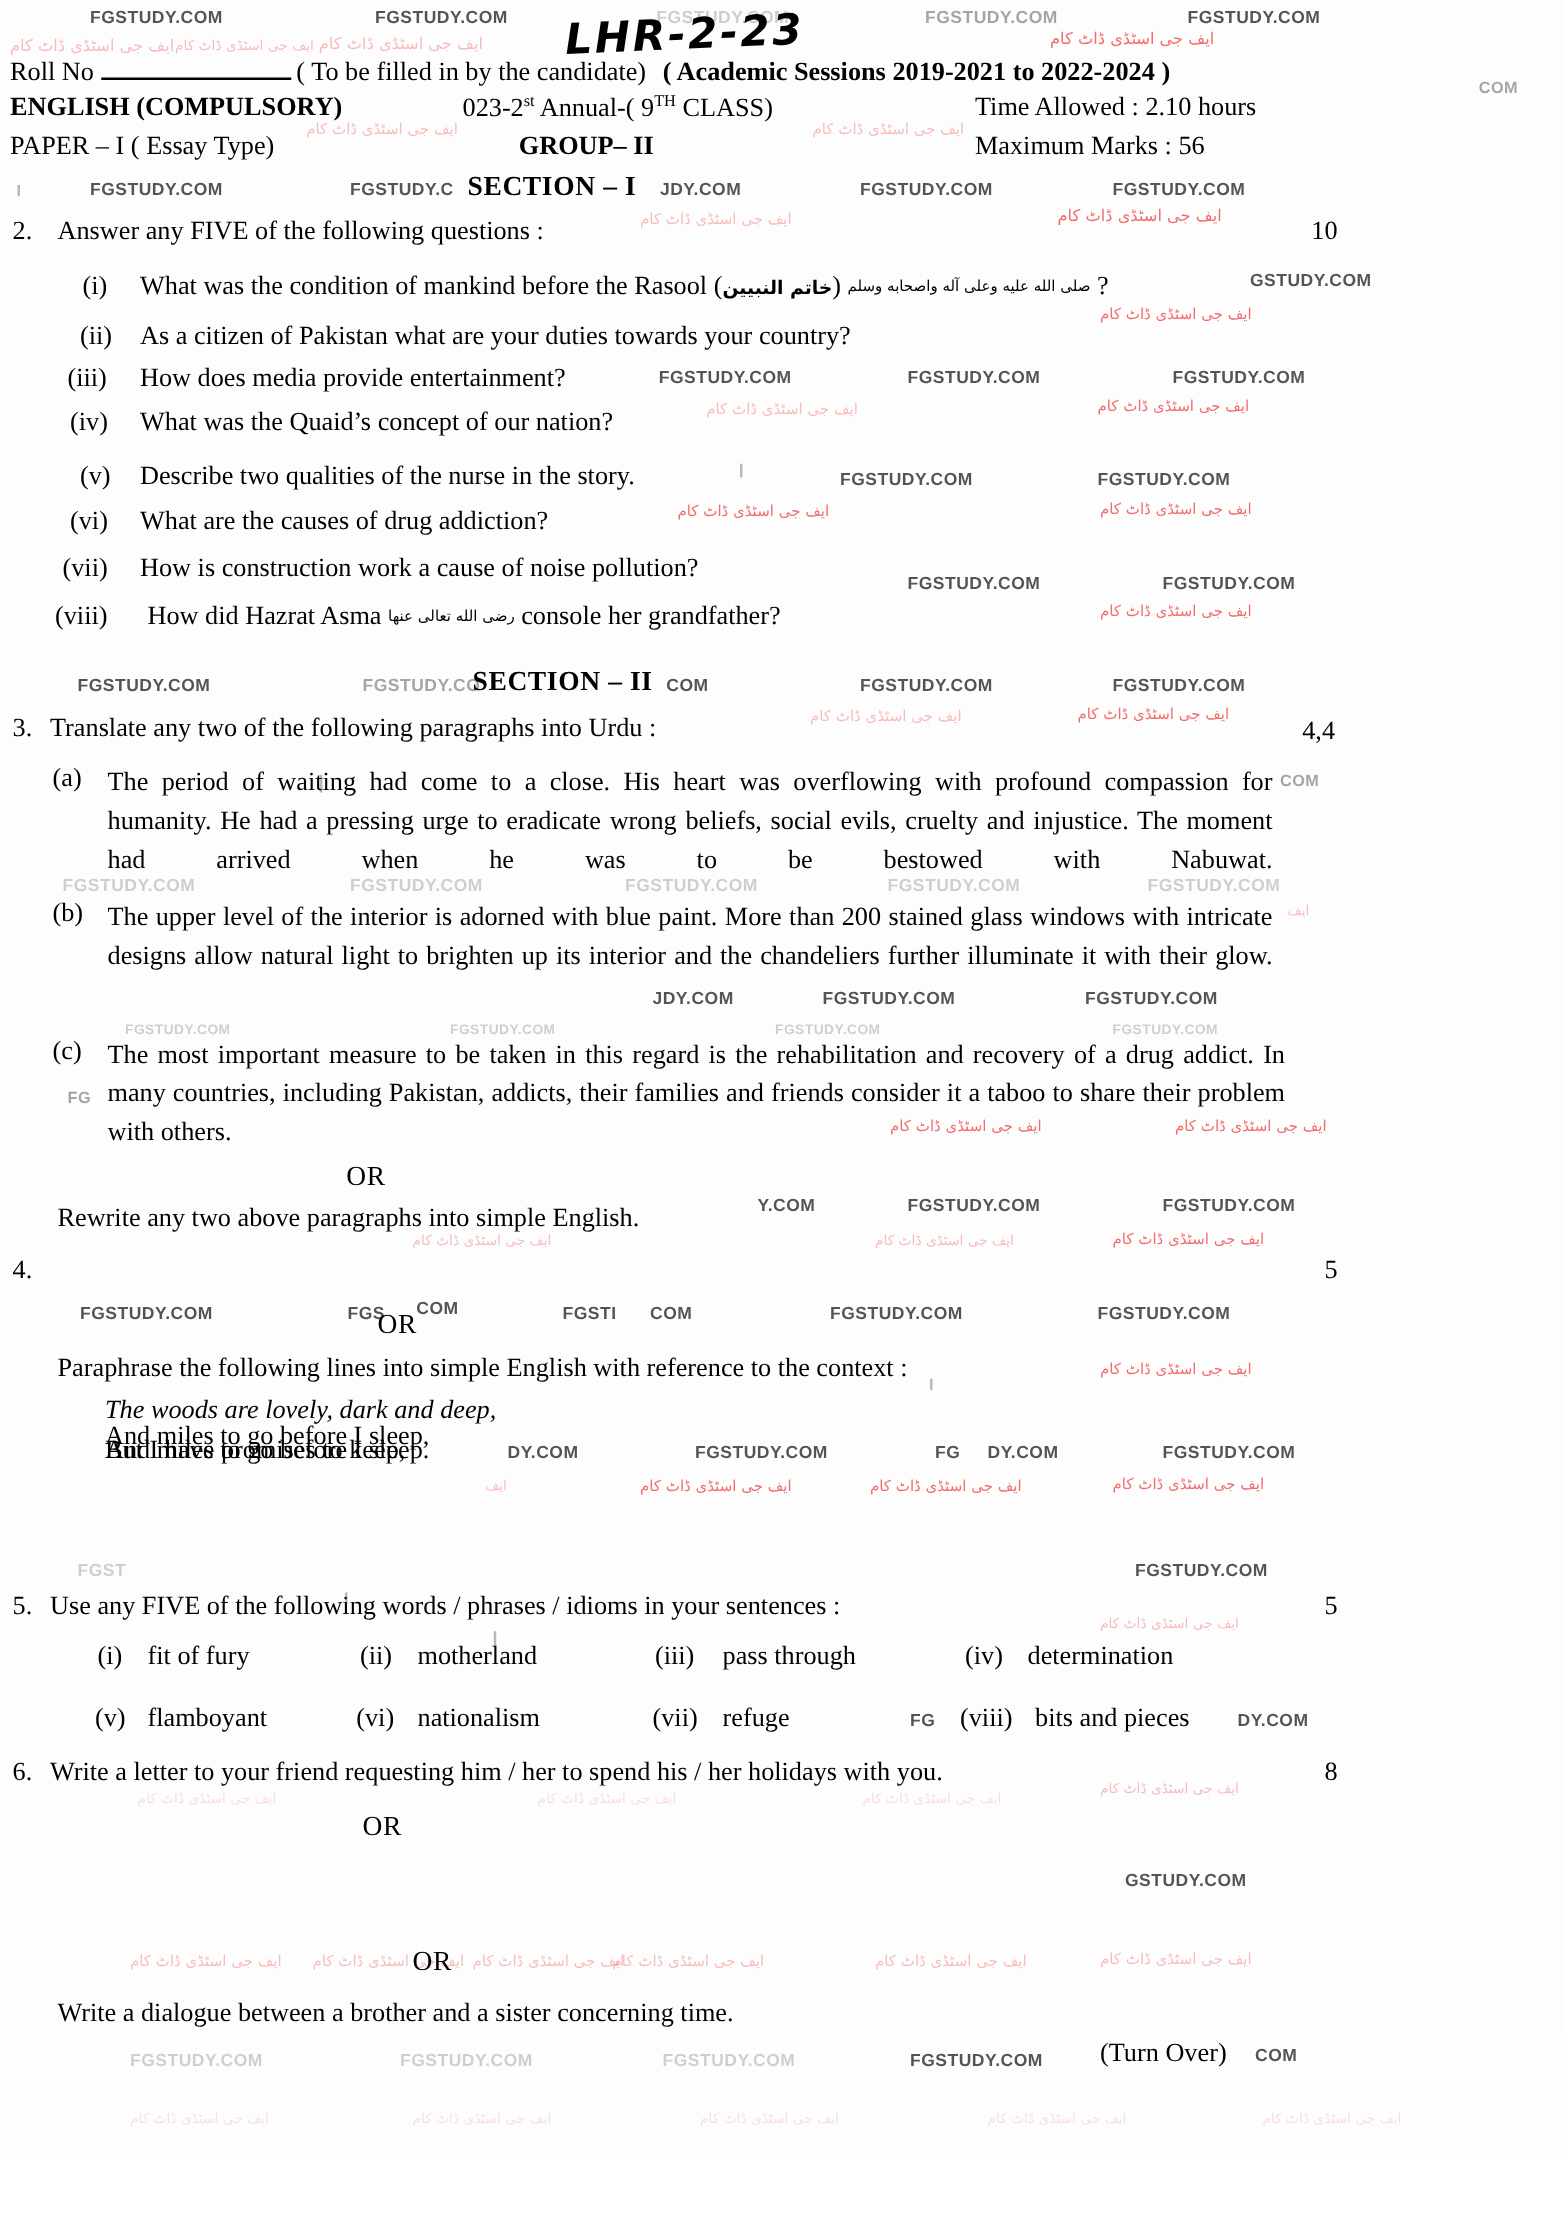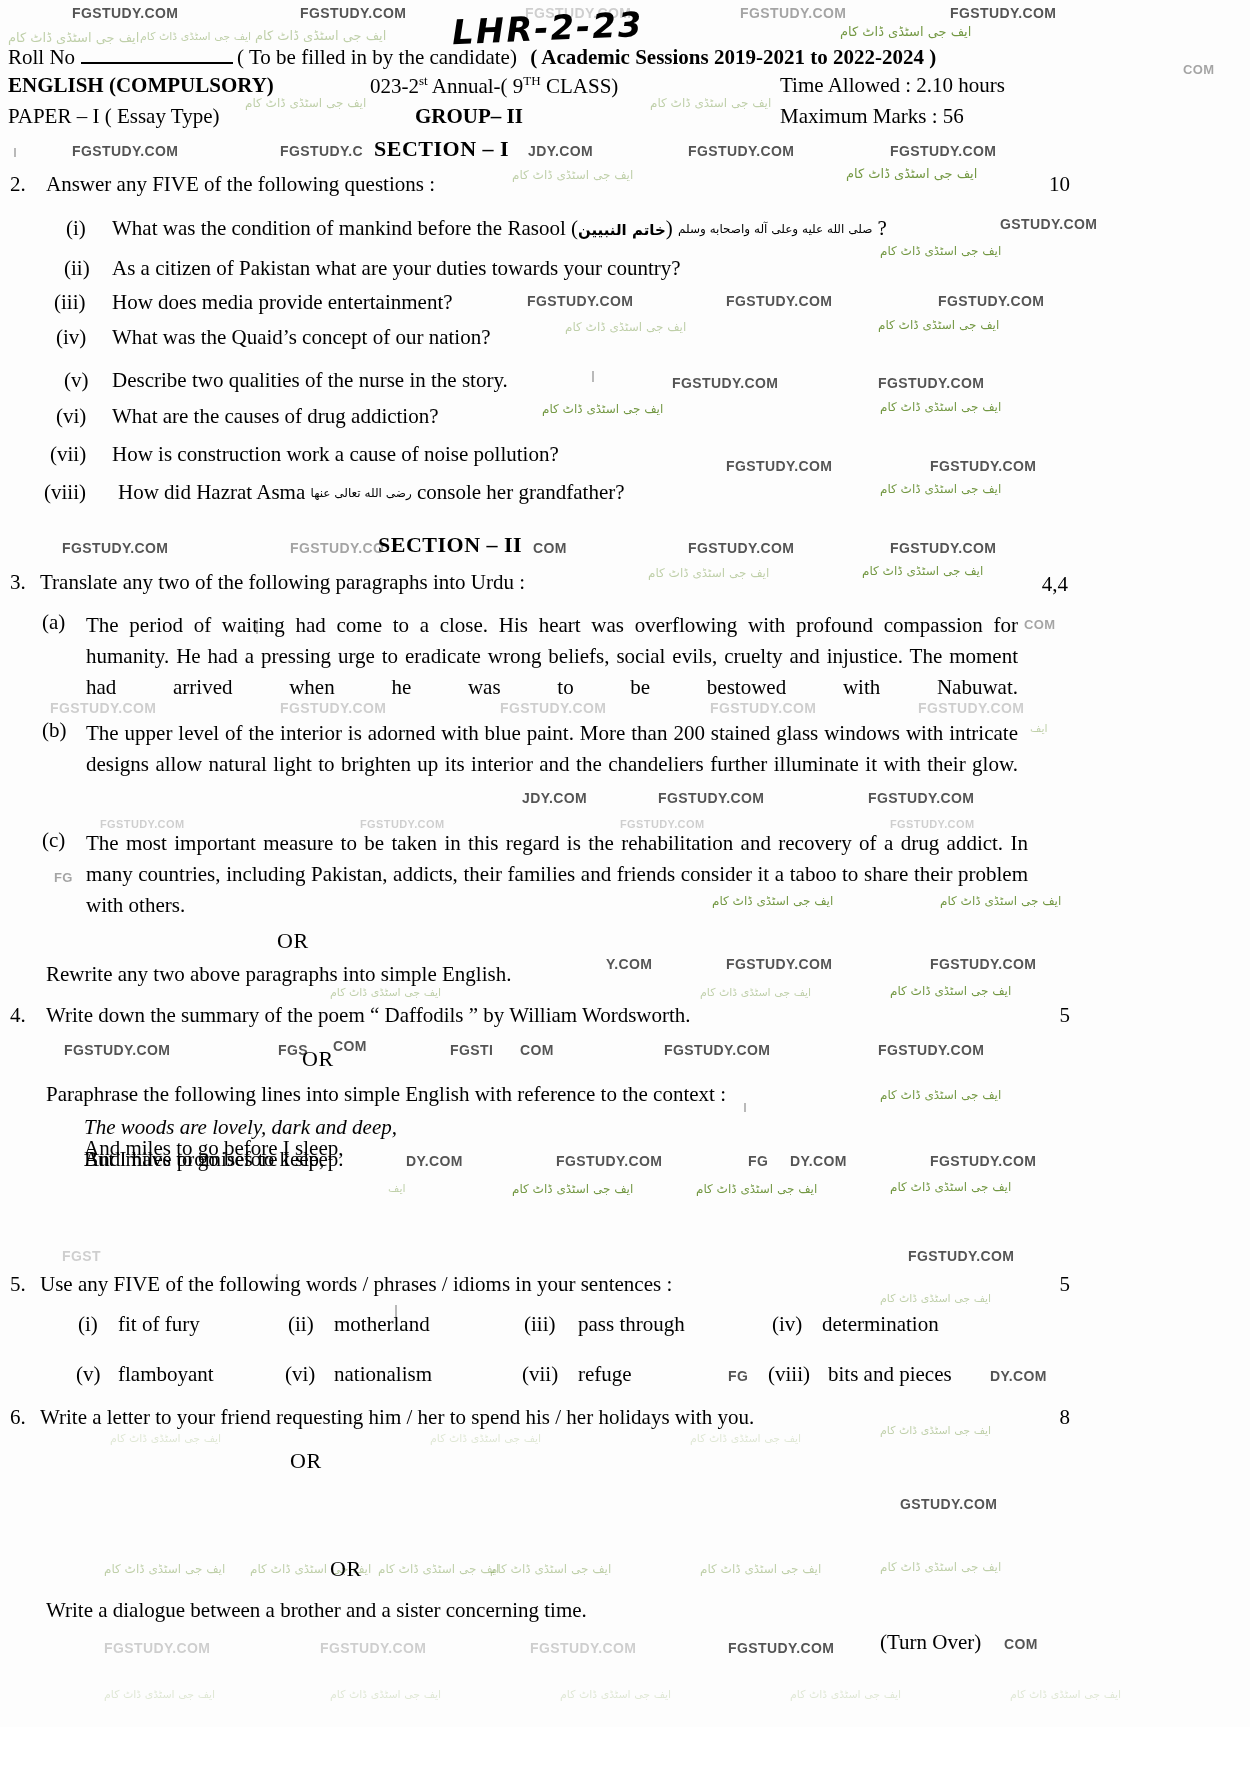--- a/index.html
+++ b/index.html
@@ -30,21 +30,21 @@
     white-space: nowrap;
     pointer-events: none;
     font-weight: 600;
   }
   .wm.faded { opacity: .42; }
   .wm.vfaded { opacity: .22; }
   .wm-ur {
     position: absolute;
     font-family: "DejaVu Sans", sans-serif;
     direction: rtl;
-    color: #4d7c0f;
+    color: #ef4444;
     opacity: .78;
     font-size: 13px;
     white-space: nowrap;
     pointer-events: none;
   }
   .wm-ur.faded { opacity: .35; }
   .wm-ur.vfaded { opacity: .17; }
 
   
   .hand {
@@ -282,21 +282,20 @@
   <div class="orx" style="left:277px; top:928px;">OR</div>
   <div class="qtext" style="left:46px; top:962px;">Rewrite any two above paragraphs into simple English.</div>
   <div class="wm" style="left:606px; top:956px;">Y.COM</div>
   <div class="wm" style="left:726px; top:956px;">FGSTUDY.COM</div>
   <div class="wm" style="left:930px; top:956px;">FGSTUDY.COM</div>
   <div class="wm-ur faded" style="left:330px; top:986px; font-size:11px;">ایف جی اسٹڈی ڈاٹ کام</div>
   <div class="wm-ur faded" style="left:700px; top:986px; font-size:11px;">ایف جی اسٹڈی ڈاٹ کام</div>
   <div class="wm-ur" style="left:890px; top:984px; font-size:12px;">ایف جی اسٹڈی ڈاٹ کام</div>
 
   <div class="qnum" style="left:10px; top:1003px;">4.</div>
-  <div class="qtext" style="left:46px; top:1003px;">Write down the summary of the poem “ Daffodils ” by William Wordsworth.</div>
   <div class="marks" style="left:1030px; top:1003px; width:40px;">5</div>
 
   <div class="wm" style="left:64px;  top:1042px;">FGSTUDY.COM</div>
   <div class="wm" style="left:278px; top:1042px;">FGS</div>
   <div class="wm" style="left:333px; top:1038px;">COM</div>
   <div class="orx" style="left:302px; top:1046px;">OR</div>
   <div class="wm" style="left:450px; top:1042px;">FGSTI</div>
   <div class="wm" style="left:520px; top:1042px;">COM</div>
   <div class="wm" style="left:664px; top:1042px;">FGSTUDY.COM</div>
   <div class="wm" style="left:878px; top:1042px;">FGSTUDY.COM</div>

